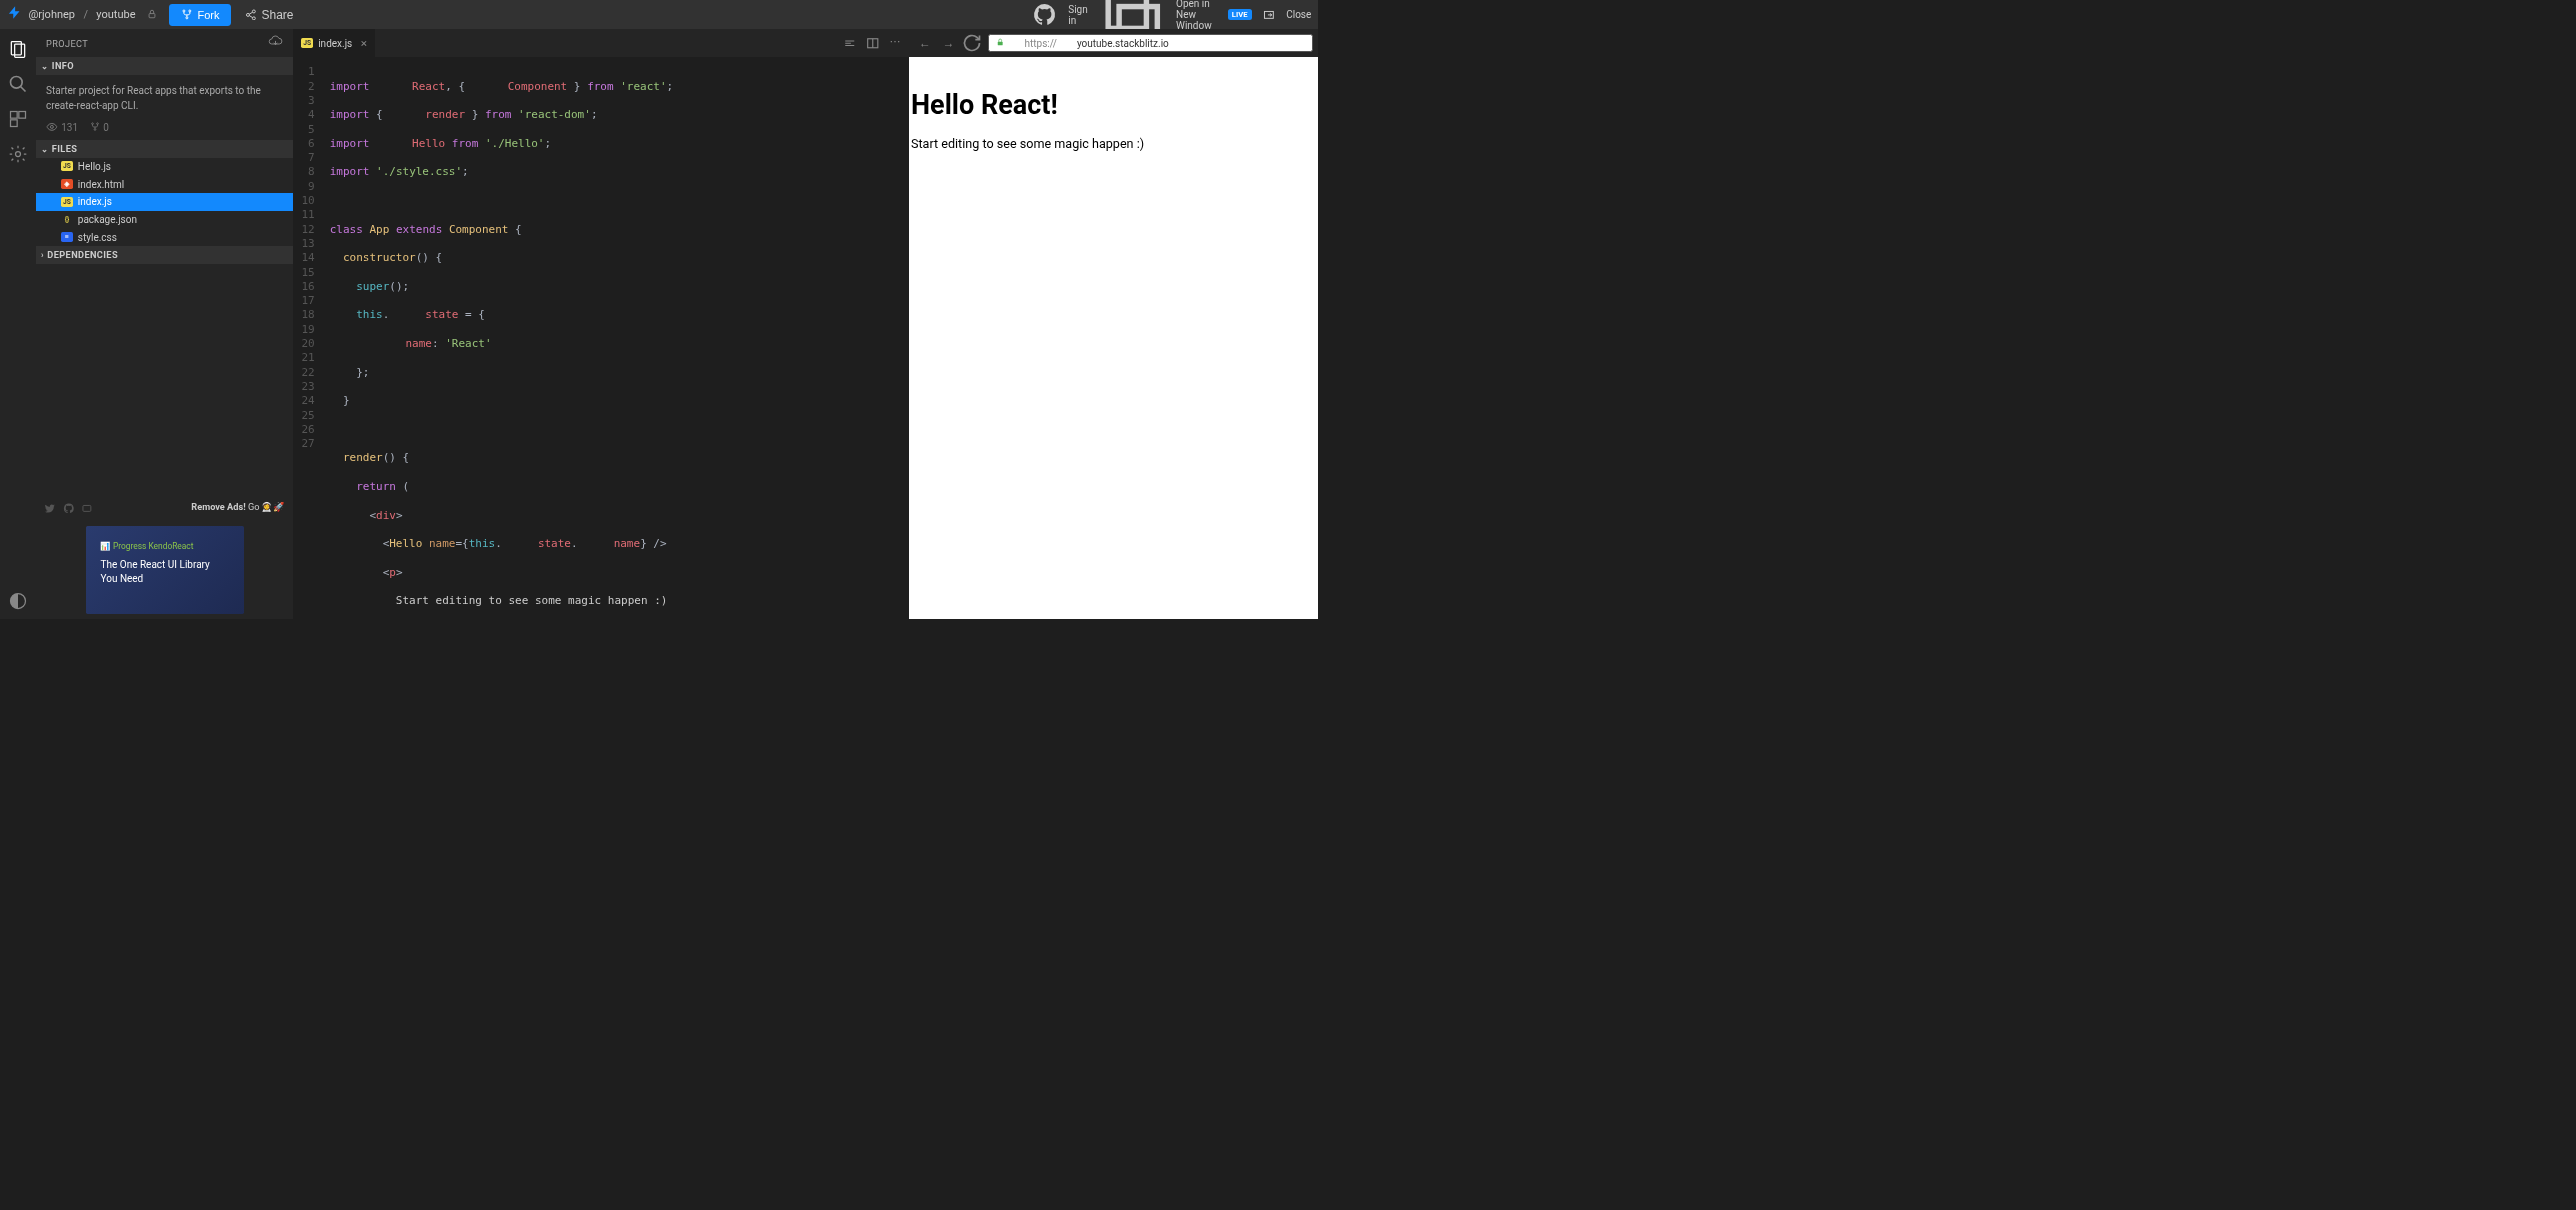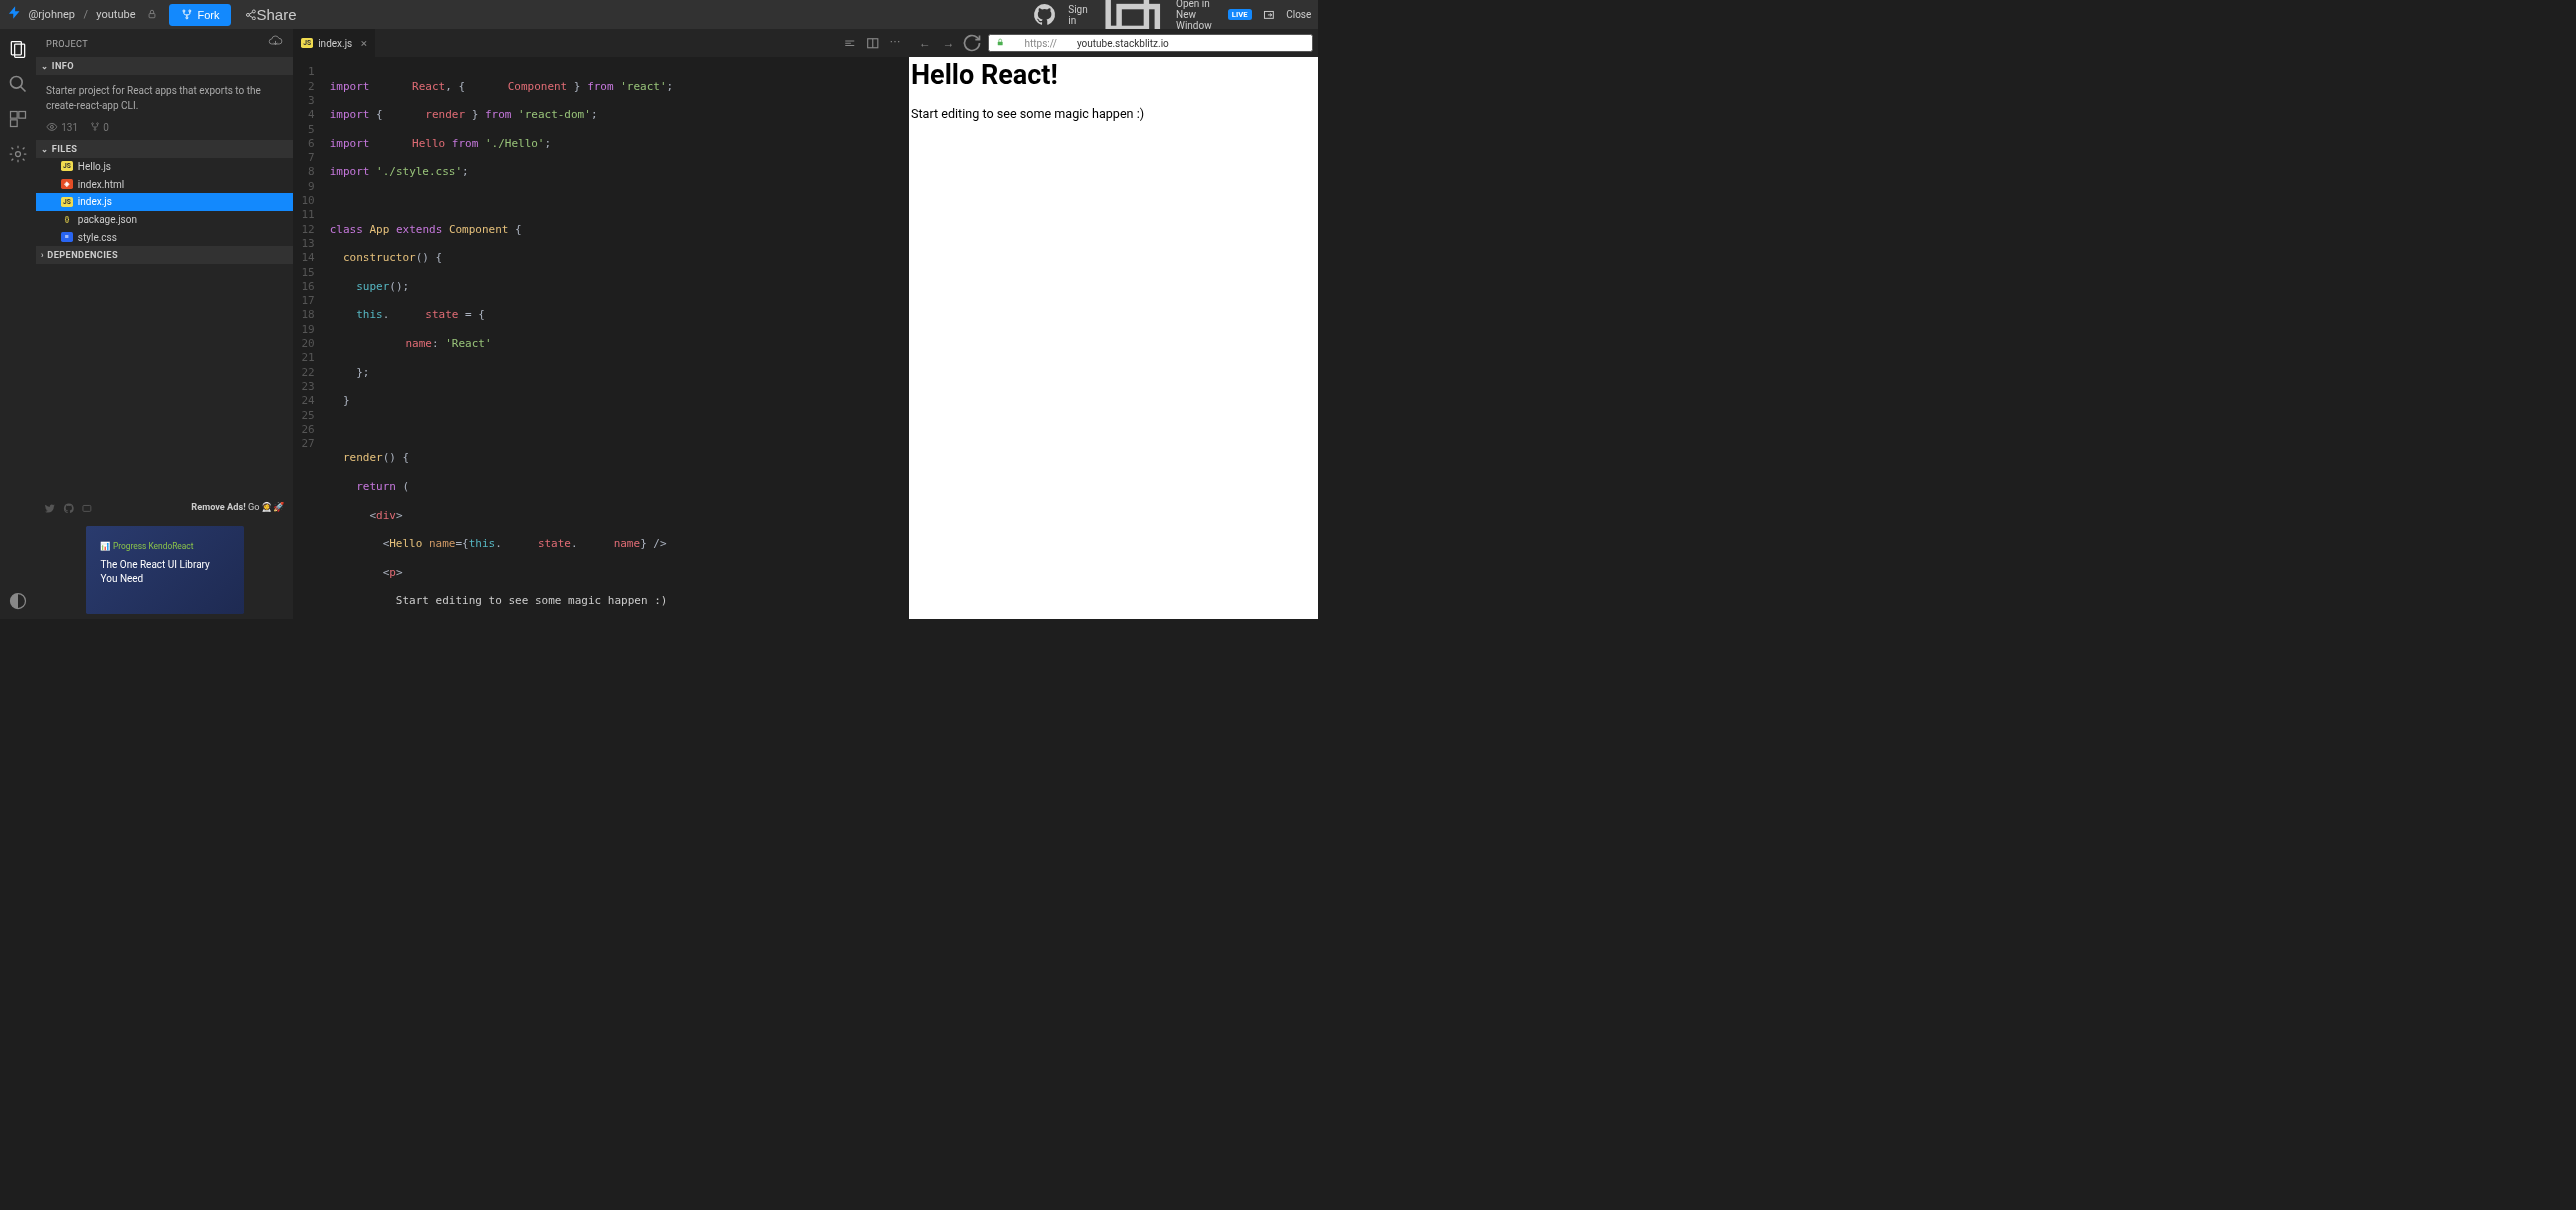--- a/index.html
+++ b/index.html
@@ -36,23 +36,24 @@
   align-items: center;
   gap: 5px;
   margin-left: 6.7px;
   cursor: pointer;
 }
 .btn-share {
   background: transparent;
   color: #ccc;
   border: none;
   padding: 5px 8.4px;
-  font-size: 15px;
-  display: flex;
-  align-items: center;
+  font-size: 12px;
+  display: flex;
+  align-items: center;
+  gap: 5px;
   cursor: pointer;
 }
 .topbar-right { margin-left: auto; display: flex; align-items: center; gap: 11.8px; }
 .tr-item { display: flex; align-items: center; gap: 11px; color: #ccc; font-size: 10px; cursor: pointer; }
 .live-badge {
   background: #1389fd;
   color: #fff;
   font-size: 7.6px;
   padding: 0.8px 4.2px;
   border-radius: 2.5px;
@@ -233,21 +234,21 @@
   height: 18.5px;
   display: flex;
   align-items: center;
   padding: 0 6.7px;
   font-size: 10px;
   color: #333;
   gap: 20px;
 }
 .pv-lock { color: #4caf50; font-size: 9.2px; }
 .pv-url-dim { color: #888; }
-.preview-body { flex: 1; padding: 2px; color: #000; }
+.preview-body { flex: 1; padding: 2px; color: #000; margin-top: 30px; }
 .preview-body h1 { font-size: 27px; font-weight: bold; margin-bottom: 15px; color: #000; }
 .preview-body p { font-size: 12.6px; color: #000; }
 svg { width: 100%; height: 100%; }
 </style>
 </head>
 <body>
 
 <div class="topbar">
   <span class="bolt-icon">
     <svg viewBox="0 0 24 24" width="15" height="17" fill="currentColor">

